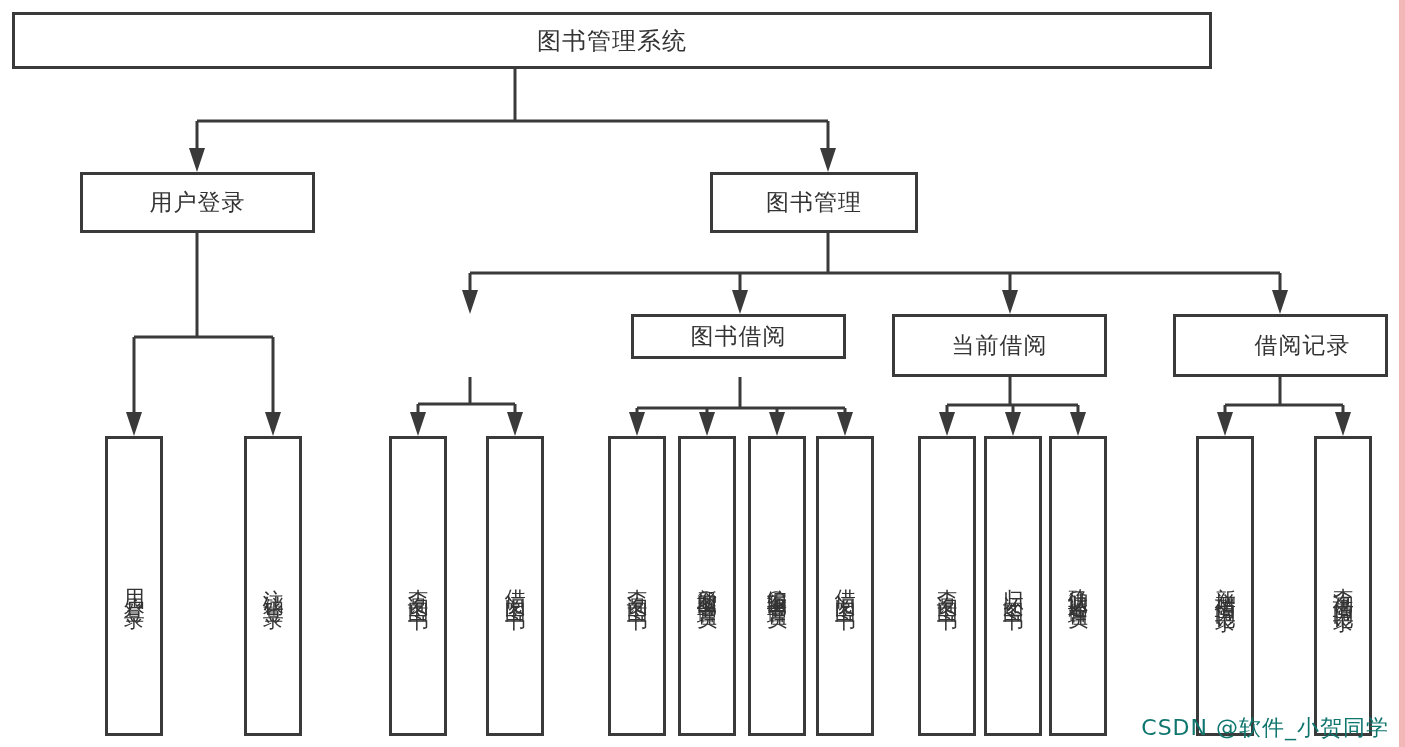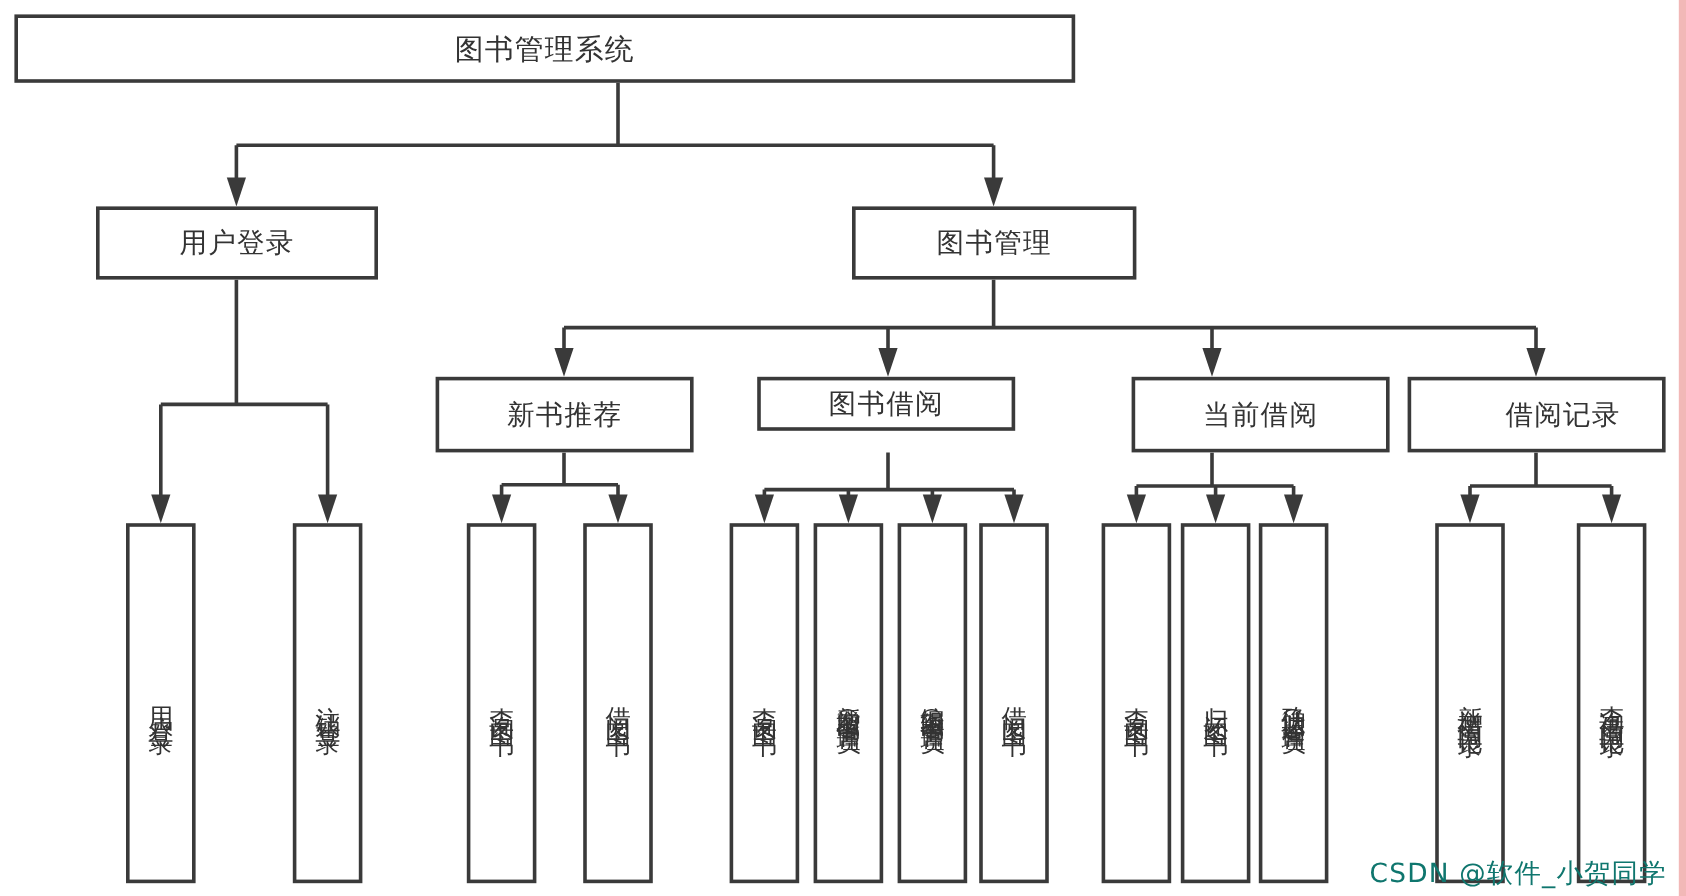--- a/index.html
+++ b/index.html
@@ -68,38 +68,35 @@
       <polygon points="769,412 785,412 777,436"></polygon>
       <polygon points="837,412 853,412 845,436"></polygon>
       <polygon points="939,412 955,412 947,436"></polygon>
       <polygon points="1005,412 1021,412 1013,436"></polygon>
       <polygon points="1070,412 1086,412 1078,436"></polygon>
       <polygon points="1217,412 1233,412 1225,436"></polygon>
       <polygon points="1335,412 1351,412 1343,436"></polygon>
     </g>
   </svg>
 
-  <div class="box hbox rootbox" style="left:12px;top:12px;width:884px;height:57px;justify-content:center;">
+  <div class="box hbox rootbox" style="left:12px;top:12px;width:1200px;height:57px;justify-content:center;">
     <span>图书管理系统</span>
   </div>
 
   <div class="box hbox" style="left:80px;top:172px;width:235px;height:61px;">
     <span>用户登录</span>
   </div>
-  <div class="box hbox" style="left:710px;top:172px;width:237px;height:61px;">
+  <div class="box hbox" style="left:710px;top:172px;width:208px;height:61px;">
     <span>图书管理</span>
   </div>
 
-  <div class="box hbox" style="left:363px;top:314px;width:215px;height:63px;">
-    <span>新书推荐</span>
-  </div>
   <div class="box hbox" style="left:631px;top:314px;width:215px;height:45px;">
     <span>图书借阅</span>
   </div>
-  <div class="box hbox" style="left:943px;top:314px;width:215px;height:63px;">
+  <div class="box hbox" style="left:892px;top:314px;width:215px;height:63px;">
     <span>当前借阅</span>
   </div>
   <div class="box hbox" style="left:1173px;top:314px;width:215px;height:63px;padding-left:44px;">
     <span>借阅记录</span>
   </div>
 
   <div class="box vbox" style="left:105px;">
     <span class="vtext">用户登录</span>
   </div>
   <div class="box vbox" style="left:244px;">

